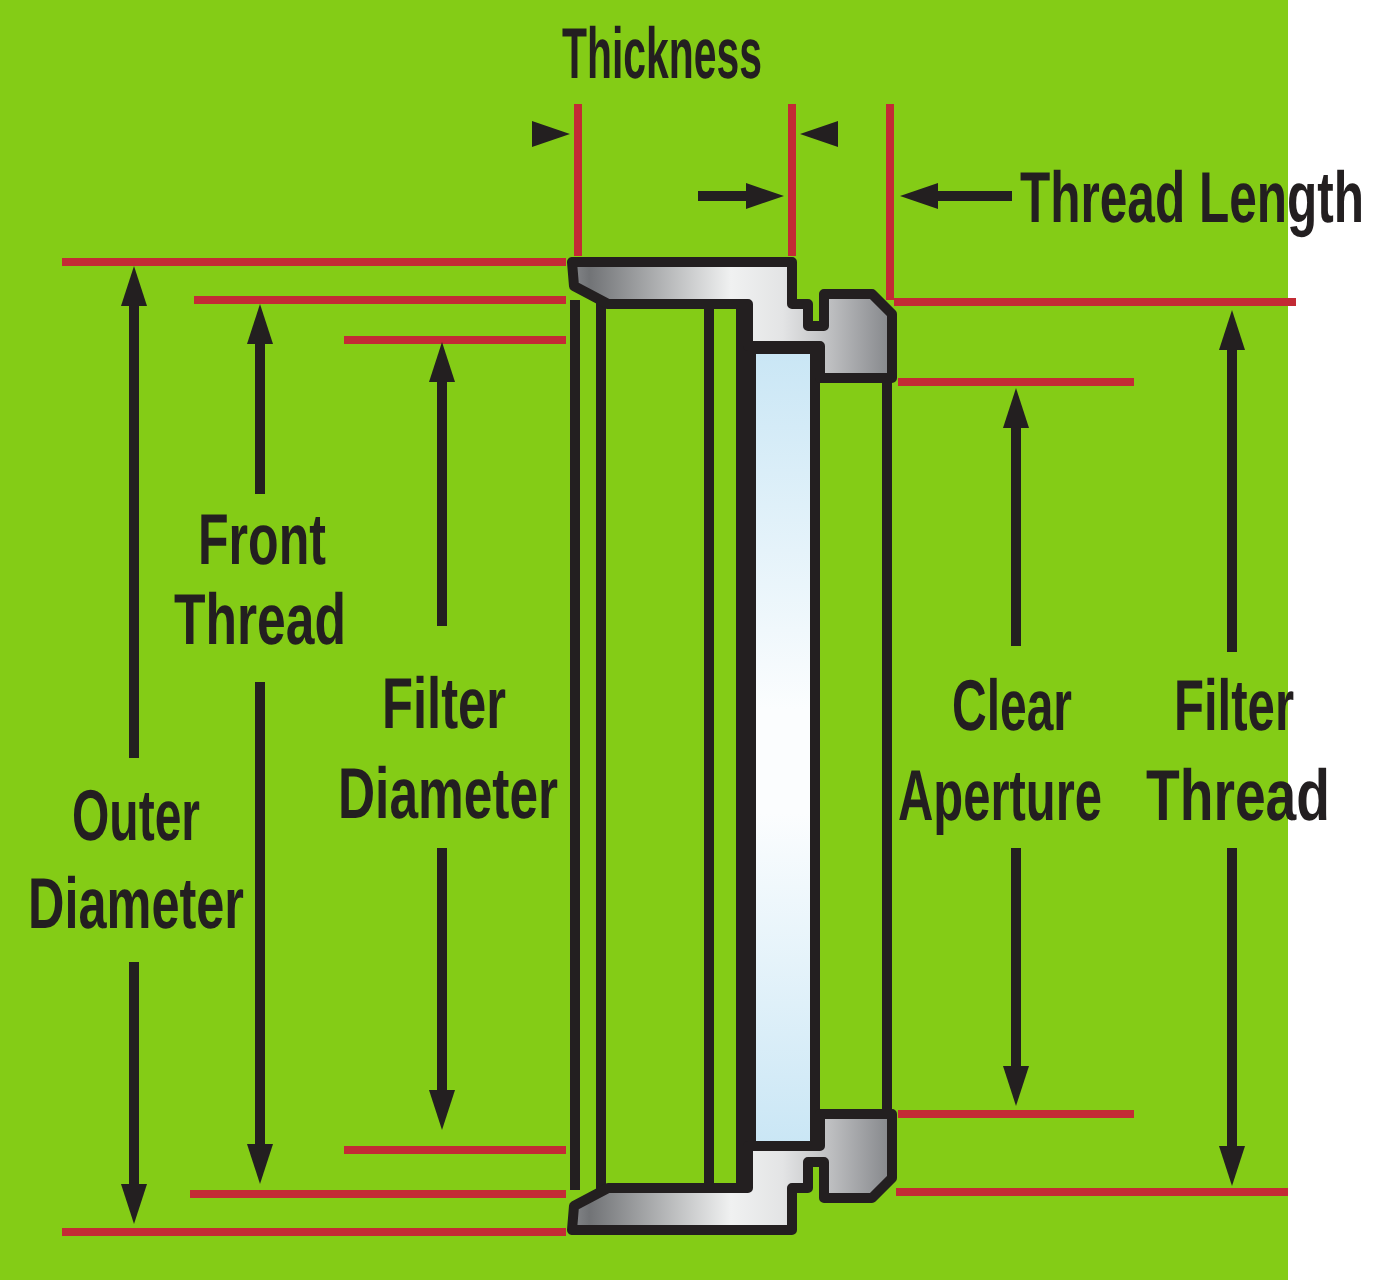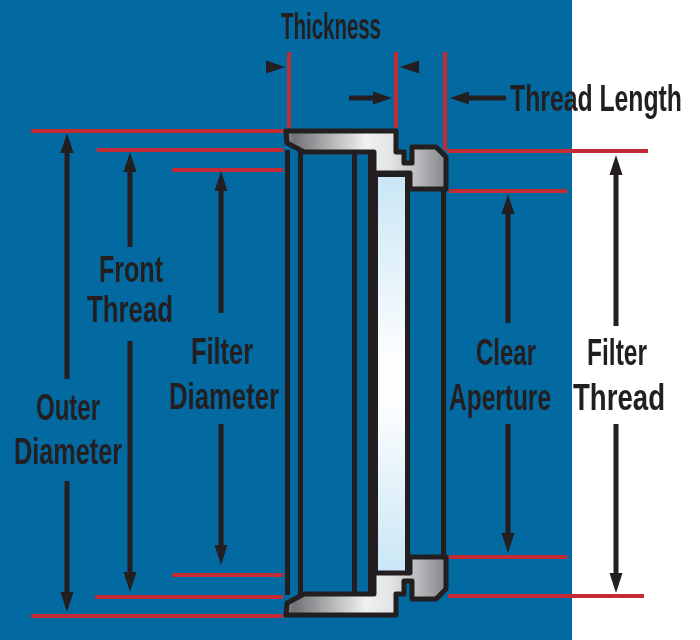--- a/index.html
+++ b/index.html
@@ -2,22 +2,22 @@
 <html><head>
 <meta charset="utf-8">
 <style>
   :root{
     --red:#c32b35;
     --ink:#231f20;
   }
   html,body{margin:0;padding:0;background:#ffffff;}
   .stage{
     position:relative;
-    width:572px;height:640px;
-    background:#0369a1;
+    width:644px;height:640px;
+    background:#84cc16;
     font-family:"Liberation Sans",sans-serif;
   }
   svg{display:block;}
   .redline{stroke:var(--red);stroke-width:4;fill:none;}
   .shaft{stroke:var(--ink);stroke-width:5;fill:none;}
   .head{fill:var(--ink);stroke:none;}
   .metal{fill:url(#metalGrad);stroke:var(--ink);stroke-width:5;stroke-linejoin:round;}
   .edge{stroke:var(--ink);stroke-width:5;fill:none;}
   .glass{fill:url(#glassGrad);stroke:var(--ink);stroke-width:5;}
   text.dim{

